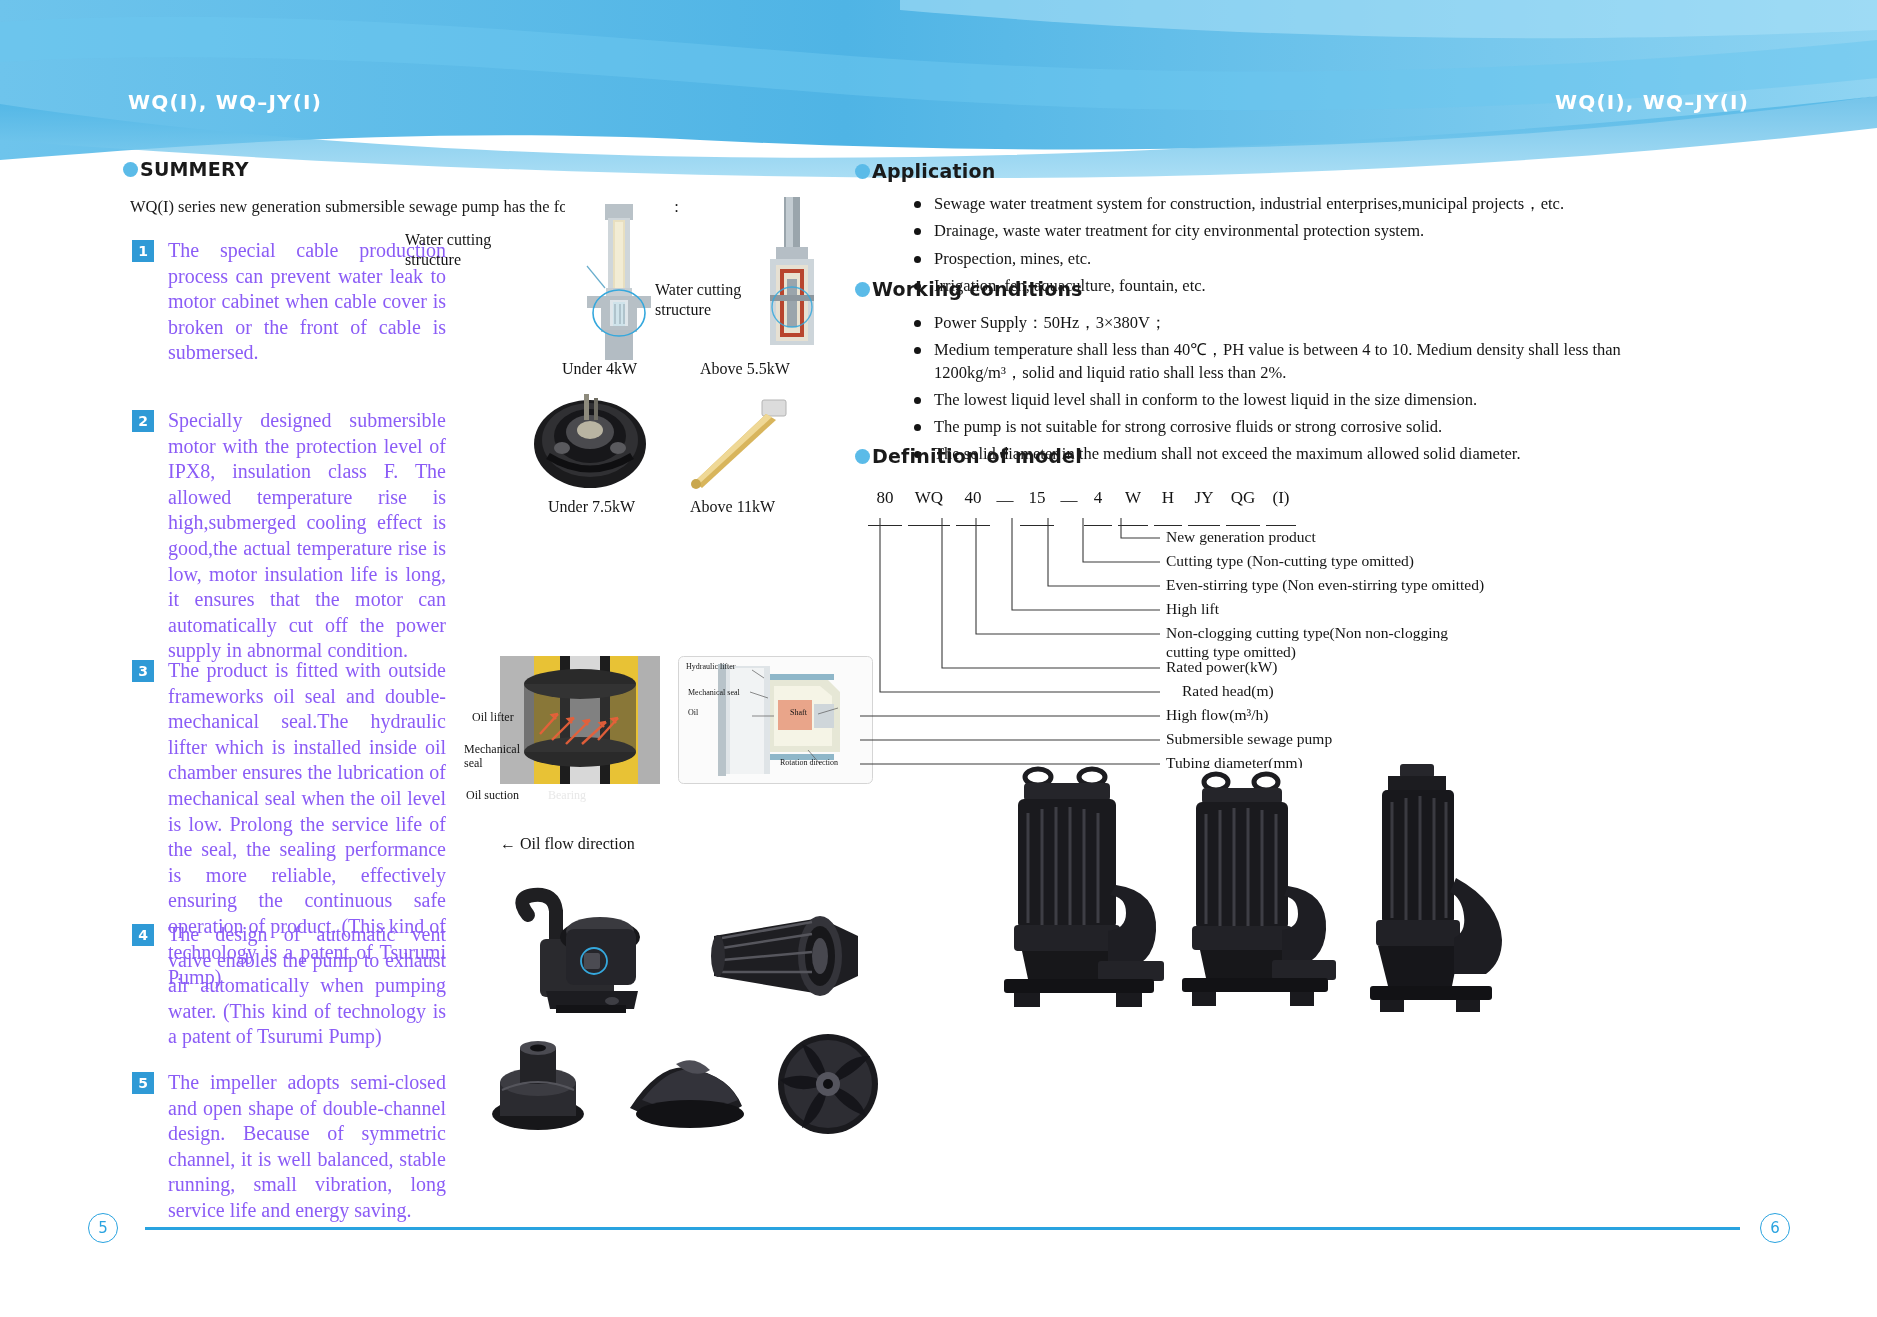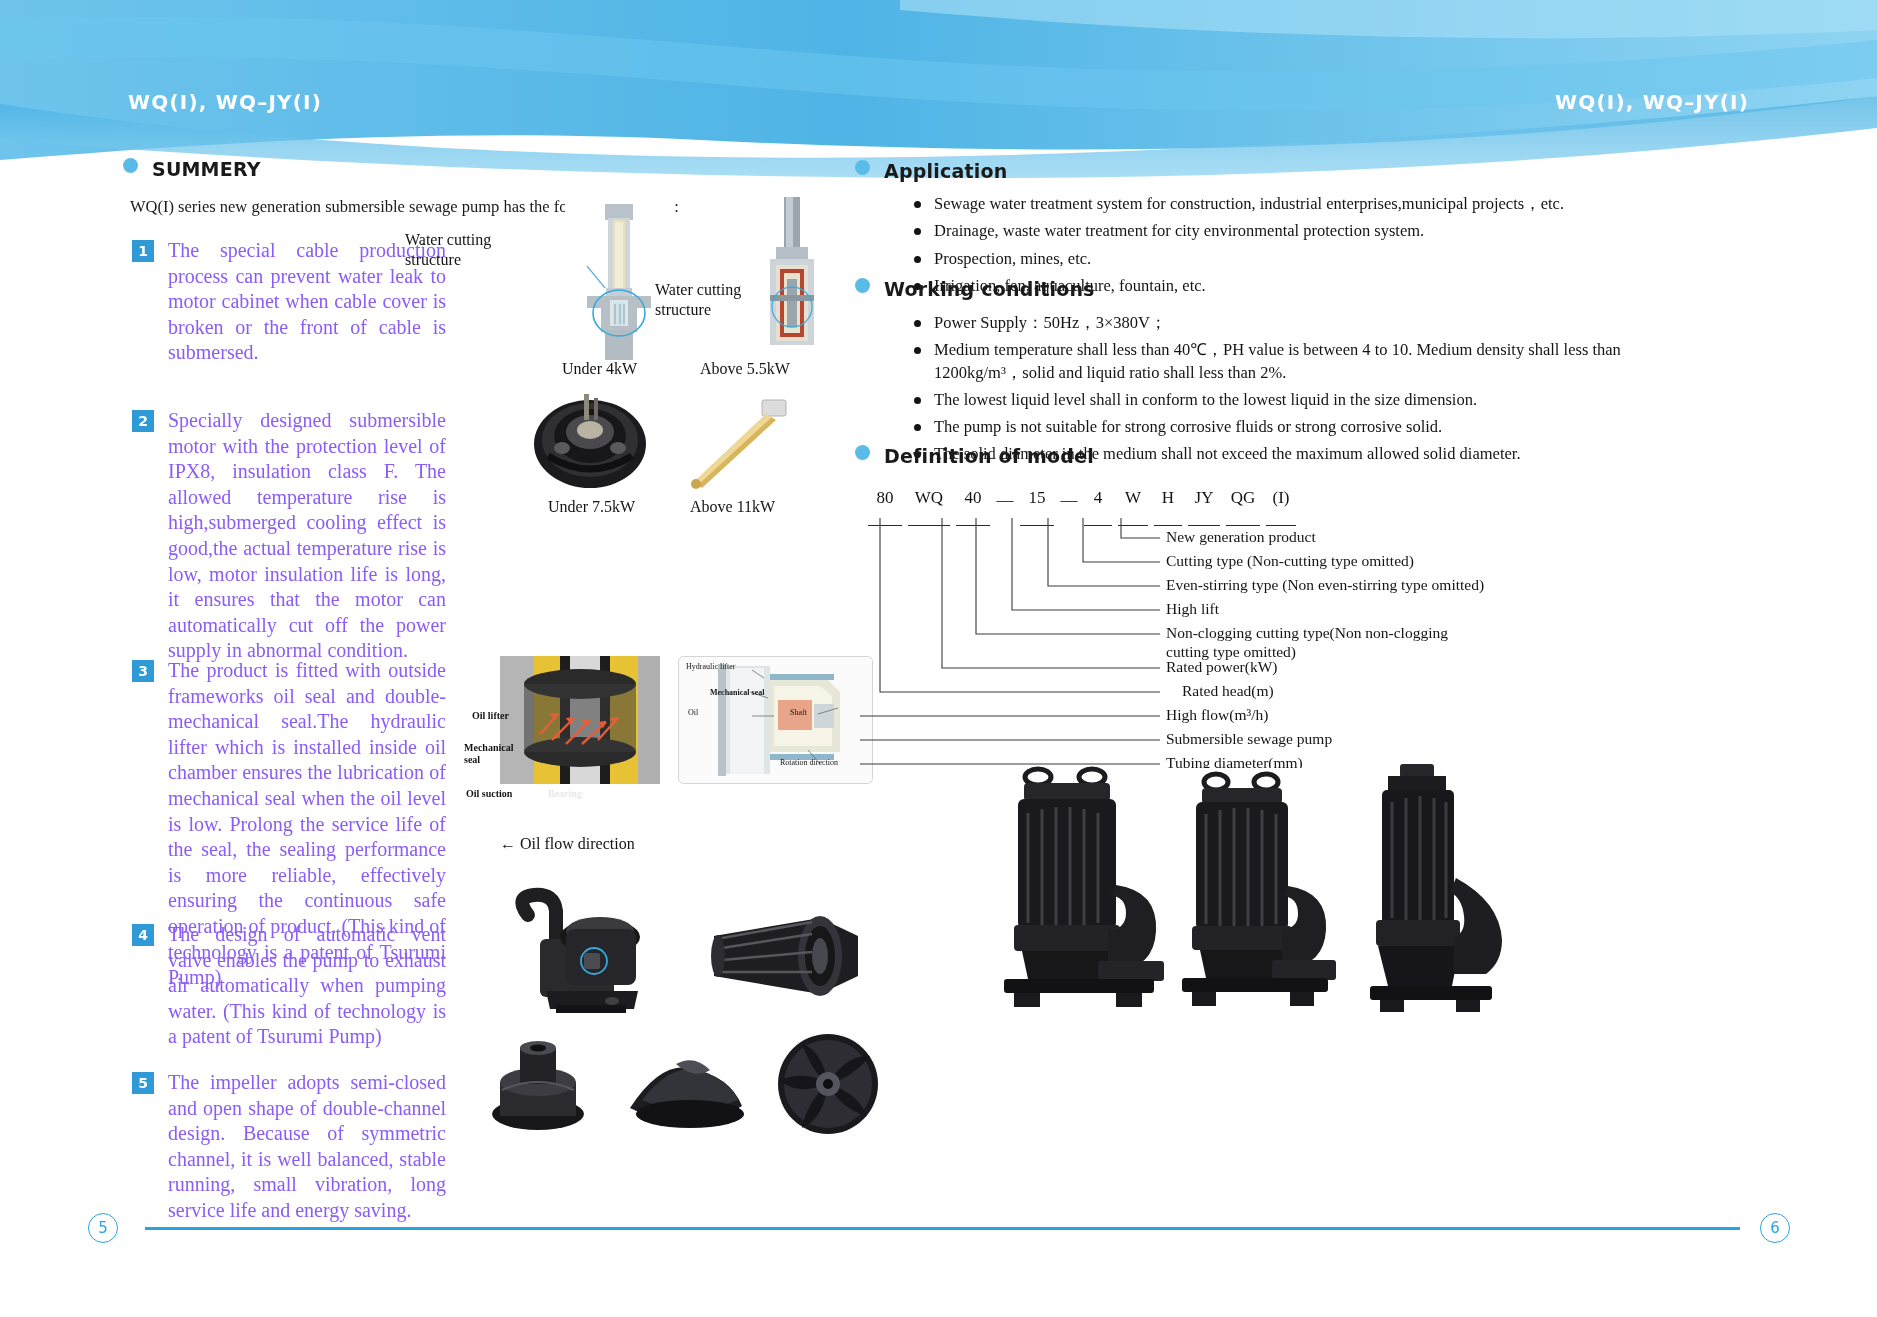--- a/index.html
+++ b/index.html
@@ -21,21 +21,21 @@
   }
   .banner-title.left  { left:128px; top:90px; }
   .banner-title.right { right:128px; top:90px; }
 
   
   .page-left  { position:absolute; left:0;   top:150px; width:940px;  height:1050px; }
   .page-right { position:absolute; left:940px; top:150px; width:937px; height:1050px; }
 
   
   .sec-head {
-    display:flex; align-items:flex-start; gap:14px;
+    display:flex; align-items:center; gap:2px;
     font-family:"DejaVu Sans", sans-serif; font-weight:bold;
     font-size:19px; color:#1a1a1a; letter-spacing:.2px;
   }
   .dot-blue {
     width:15px; height:15px; border-radius:50%;
     background:#5bbbe8; flex:0 0 auto; display:inline-block;
   }
 
   
   .intro {
@@ -65,21 +65,21 @@
   }
   .blist li:before {
     content:""; position:absolute; left:2px; top:8px;
     width:7px; height:7px; border-radius:50%; background:#141414;
   }
 
   
   .cap {
     position:absolute; font-size:16px; color:#141414; white-space:nowrap;
   }
-  .lbl-sm { position:absolute; font-size:10px; color:#141414; white-space:nowrap;font-weight:bold; }
+  .lbl-sm { position:absolute; font-size:12px; color:#141414; white-space:nowrap; }
   .lbl-xs { position:absolute; font-size:8px; color:#141414; white-space:nowrap; }
 
   
   .imgbox { position:absolute; overflow:hidden; }
 
   
   .model-wrap { position:absolute; left:0; top:338px; width:937px; height:300px; }
   .code-cell {
     position:absolute; top:0; text-align:center;
     font-size:17px; color:#141414;
@@ -299,21 +299,21 @@
       <g stroke="#5a5a5a" stroke-width="0.7" fill="none">
         <path d="M86,22 L74,14"></path>
           <path d="M90,42 L72,36"></path>
           <path d="M96,60 L74,60"></path>
         <path d="M140,58 L160,52"></path>
           <path d="M130,94 L142,108"></path>
       </g>
     </svg>
   </div>
   <div class="lbl-xs" style="left:686px; top:512px;">Hydraulic lifter</div>
-  <div class="lbl-xs" style="left:710px; top:538px;font-weight:bold;">Mechanical seal</div>
+  <div class="lbl-xs" style="left:688px; top:538px;">Mechanical seal</div>
   <div class="lbl-xs" style="left:688px; top:558px;">Oil</div>
   <div class="lbl-xs" style="left:790px; top:558px;">Shaft</div>
   <div class="lbl-xs" style="left:780px; top:608px;">Rotation direction</div>
 
   <div class="imgbox" style="left:488px; top:735px; width:200px; height:140px;">
     <svg width="200" height="140" viewBox="0 0 200 140">
       <rect x="0" y="0" width="200" height="140" fill="#ffffff"></rect>
       <path d="M40,30 q-14,-18 6,-20 q20,-2 22,16 l0,34" stroke="#1f1f22" stroke-width="14" fill="none" stroke-linecap="round"></path>
       <rect x="52" y="54" width="74" height="58" rx="6" fill="#2a2a2e"></rect>
       <ellipse cx="112" cy="52" rx="40" ry="18" fill="#17171a"></ellipse>

